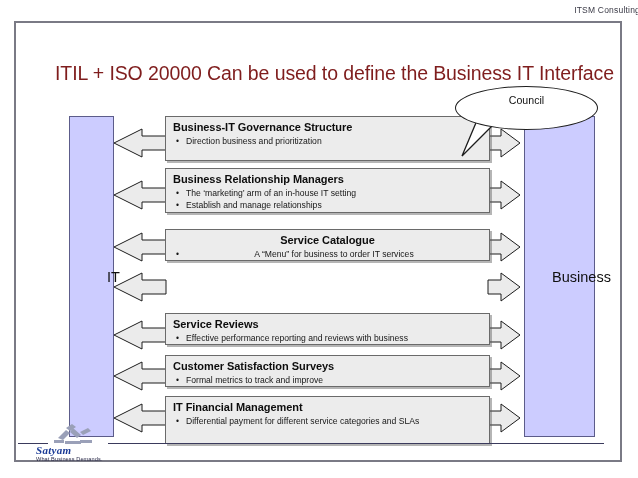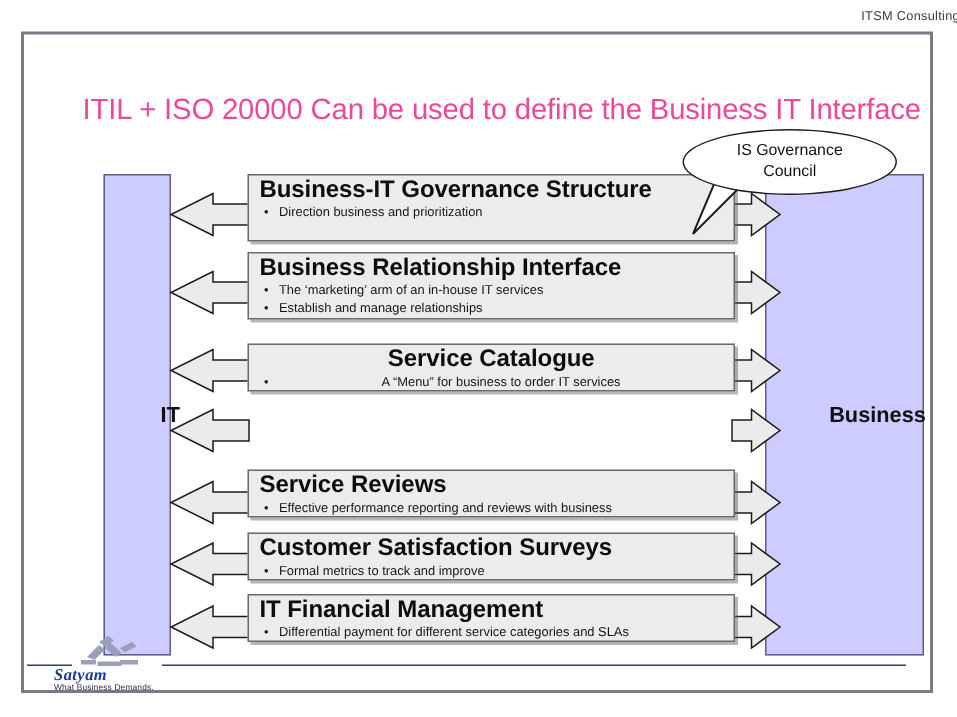--- a/index.html
+++ b/index.html
@@ -11,34 +11,34 @@
   
   .hdr-label{position:absolute;right:10px;top:5px;font-size:8.5px;color:#3a3a46;
              letter-spacing:.2px;white-space:nowrap;}
 
   
   .frame{position:absolute;left:14px;top:21px;width:608px;height:441px;
          border:2px solid #7a7a85;background:transparent;box-sizing:border-box;}
 
   
   .title{position:absolute;left:55px;top:62px;width:540px;height:26px;
-         font-size:19.5px;color:#ec4899;white-space:nowrap;letter-spacing:-.1px;}
+         font-size:19.5px;color:#7f1d1d;white-space:nowrap;letter-spacing:-.1px;}
 
   
   .pillar{position:absolute;background:#ccccff;border:1px solid #5c5c8a;
           box-sizing:border-box;display:flex;align-items:center;justify-content:center;}
-  .pillar span{font-size:14.5px;font-weight:bold;color:#101010;margin-left:44px;}
+  .pillar span{font-size:14.5px;font-weight:normal;color:#101010;margin-left:44px;}
   #pillar-it{left:69px;top:116px;width:45px;height:321px;}
-  #pillar-business{left:510px;top:116px;width:106px;height:321px;}
+  #pillar-business{left:524px;top:116px;width:71px;height:321px;}
 
   
   .cbox{position:absolute;left:165px;width:325px;background:#ececec;
         border:1px solid #6a6a6a;box-sizing:border-box;
         box-shadow:2px 2px 0 rgba(90,90,90,.45);padding:4px 7px 3px 7px;}
-  .cbox h3{margin:0 0 2px 0;font-size:16px;font-weight:bold;color:#0d0d0d;
+  .cbox h3{margin:0 0 2px 0;font-size:11px;font-weight:bold;color:#0d0d0d;
            letter-spacing:-.05px;line-height:12px;}
   .cbox ul{margin:0;padding:0;list-style:none;}
   .cbox li{font-size:8.6px;color:#161616;line-height:12.4px;
            padding-left:13px;position:relative;white-space:nowrap;}
   .cbox li:before{content:"\2022";position:absolute;left:3px;top:-.5px;
                   font-size:8.6px;color:#161616;}
 
   
   .arrow{position:absolute;pointer-events:none;}
 
@@ -105,23 +105,23 @@
   </svg>
 
   <div class="cbox" style="top:116px;height:45px;">
     <h3>Business-IT Governance Structure</h3>
     <ul>
       <li>Direction business and prioritization</li>
     </ul>
   </div>
 
   <div class="cbox" style="top:168px;height:45px;">
-    <h3>Business Relationship Interface</h3>
+    <h3>Business Relationship Managers</h3>
     <ul>
-      <li>The ‘marketing’ arm of an in-house IT services</li>
+      <li>The ‘marketing’ arm of an in-house IT setting</li>
       <li>Establish and manage relationships</li>
     </ul>
   </div>
 
   <div class="cbox" style="top:229px;height:32px;text-align:center;">
     <h3>Service Catalogue</h3>
     <ul>
       <li>A “Menu” for business to order IT services</li>
     </ul>
   </div>
@@ -134,35 +134,34 @@
     </ul>
   </div>
 
   <div class="cbox" style="top:355px;height:32px;">
     <h3>Customer Satisfaction Surveys</h3>
     <ul>
       <li>Formal metrics to track and improve</li>
     </ul>
   </div>
 
-  <div class="cbox" style="top:396px;height:32px;">
+  <div class="cbox" style="top:396px;height:48px;">
     <h3>IT Financial Management</h3>
     <ul>
       <li>Differential payment for different service categories and SLAs</li>
     </ul>
   </div>
 
   <svg class="arrow" style="left:440px;top:112px;" width="80" height="52" viewBox="0 0 80 52">
     <polygon points="38,6 58,8 22,44" fill="#ffffff" stroke="#1d1d1d" stroke-width="1.3"></polygon>
   </svg>
 
   <div id="callout">
     <div class="ell"></div>
     <div class="ctext">
-      <div>IS Governance</div>
       <div>Council</div>
     </div>
   </div>
 
   <div class="footrule seg1"></div>
   <div class="footrule seg2"></div>
 
   <div id="logo">
     <svg class="mark" viewBox="0 0 74 22">
       <g fill="#9aa0b8" stroke="none">

